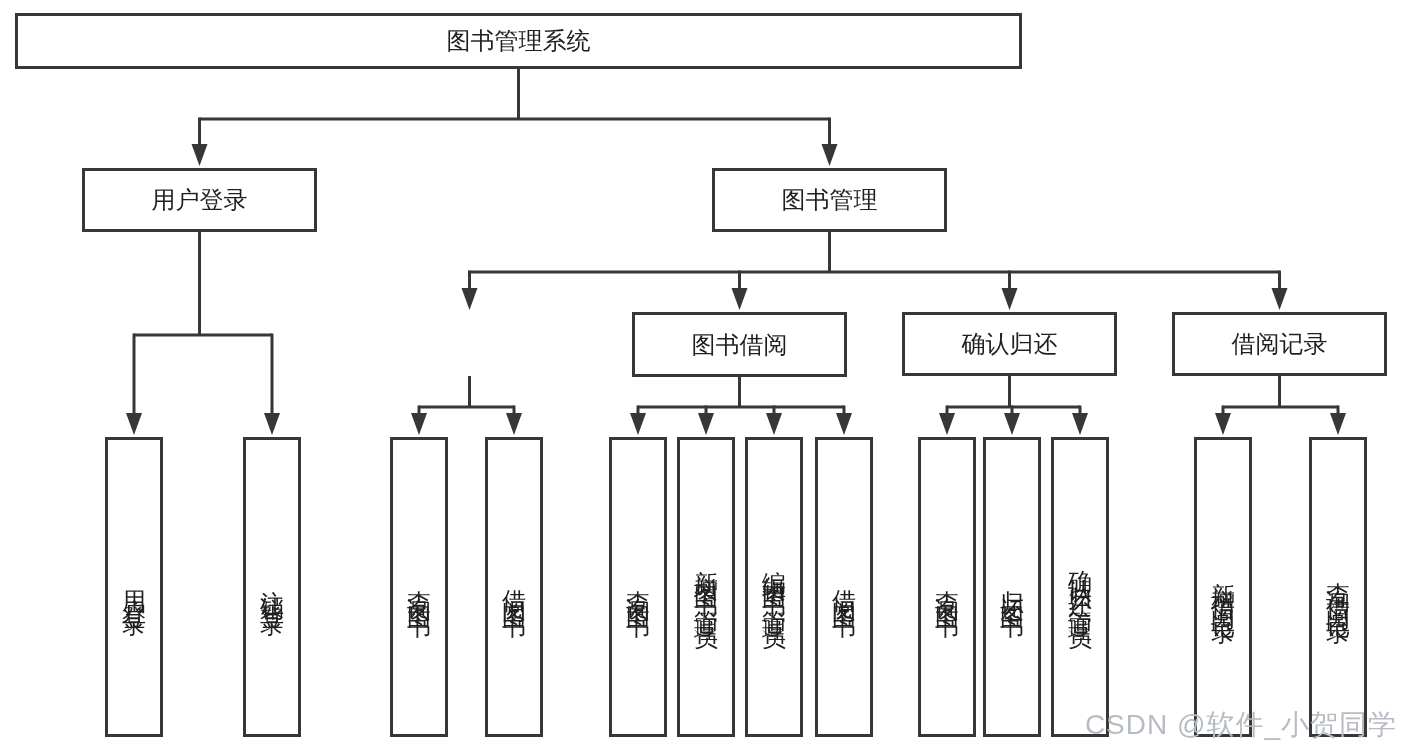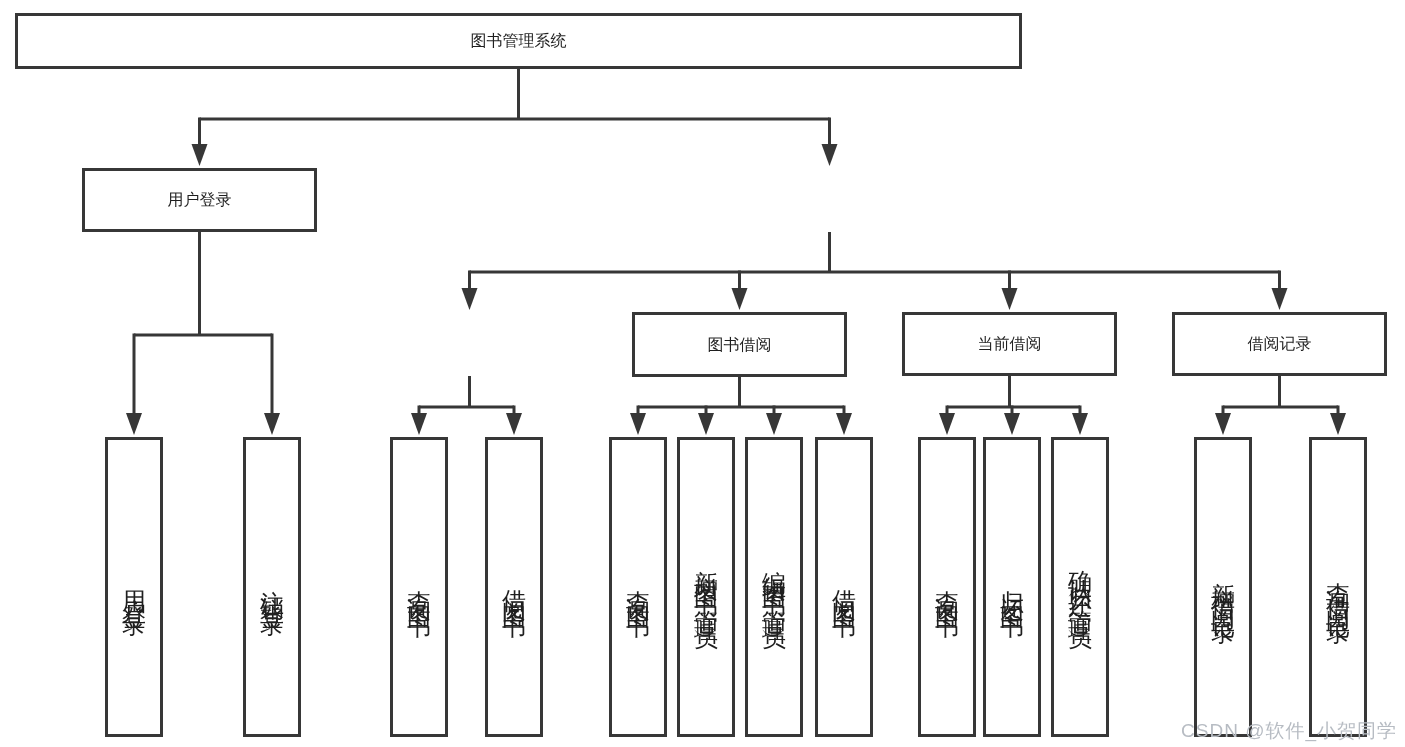--- a/index.html
+++ b/index.html
@@ -16,34 +16,34 @@
     box-sizing:border-box;
     background:#ffffff;
     border:3px solid #373737;
     display:flex;
     align-items:center;
     justify-content:center;
     z-index:2;
     color:#1f1f1f;
   }
   .node span{
-    font-size:16px;
+    font-size:24px;
     line-height:1;
     white-space:nowrap;
   }
   .leaf span{
     writing-mode:vertical-rl;
     letter-spacing:8px;
     font-size:24px;
   }
   .watermark{
     position:absolute;
     right:8px;
     bottom:3px;
-    font-size:19px;
+    font-size:28px;
     color:#b7bcc3;
     z-index:5;
     letter-spacing:1px;
     white-space:nowrap;
   }
 </style>
 </head>
 <body>
 
 <div class="canvas">
@@ -103,26 +103,29 @@
       <polygon points="1330,413 1346,413 1338,435" fill="#373737"></polygon>
     </svg>
 
   <div class="node" id="n-root" style="left:15px;top:13px;width:1007px;height:56px">
     <span>图书管理系统</span>
   </div>
 
   <div class="node" id="n-userLogin" style="left:82px;top:168px;width:235px;height:64px">
     <span>用户登录</span>
   </div>
+  <div class="node" id="n-bookMgmt" style="left:712px;top:168px;width:235px;height:64px">
+    <span>图书管理</span>
+  </div>
 
   <div class="node" id="n-bookBorrow" style="left:632px;top:312px;width:215px;height:65px">
     <span>图书借阅</span>
   </div>
   <div class="node" id="n-currentBorrow" style="left:902px;top:312px;width:215px;height:64px">
-    <span>当前借阅</span>
+    <span>确认归还</span>
   </div>
   <div class="node" id="n-borrowRecord" style="left:1172px;top:312px;width:215px;height:64px">
     <span>借阅记录</span>
   </div>
 
   <div class="node leaf" id="n-loginLeaf" style="left:105px;top:437px;width:58px;height:300px">
     <span>用户登录</span>
   </div>
   <div class="node leaf" id="n-logoutLeaf" style="left:243px;top:437px;width:58px;height:300px">
     <span>注销登录</span>

